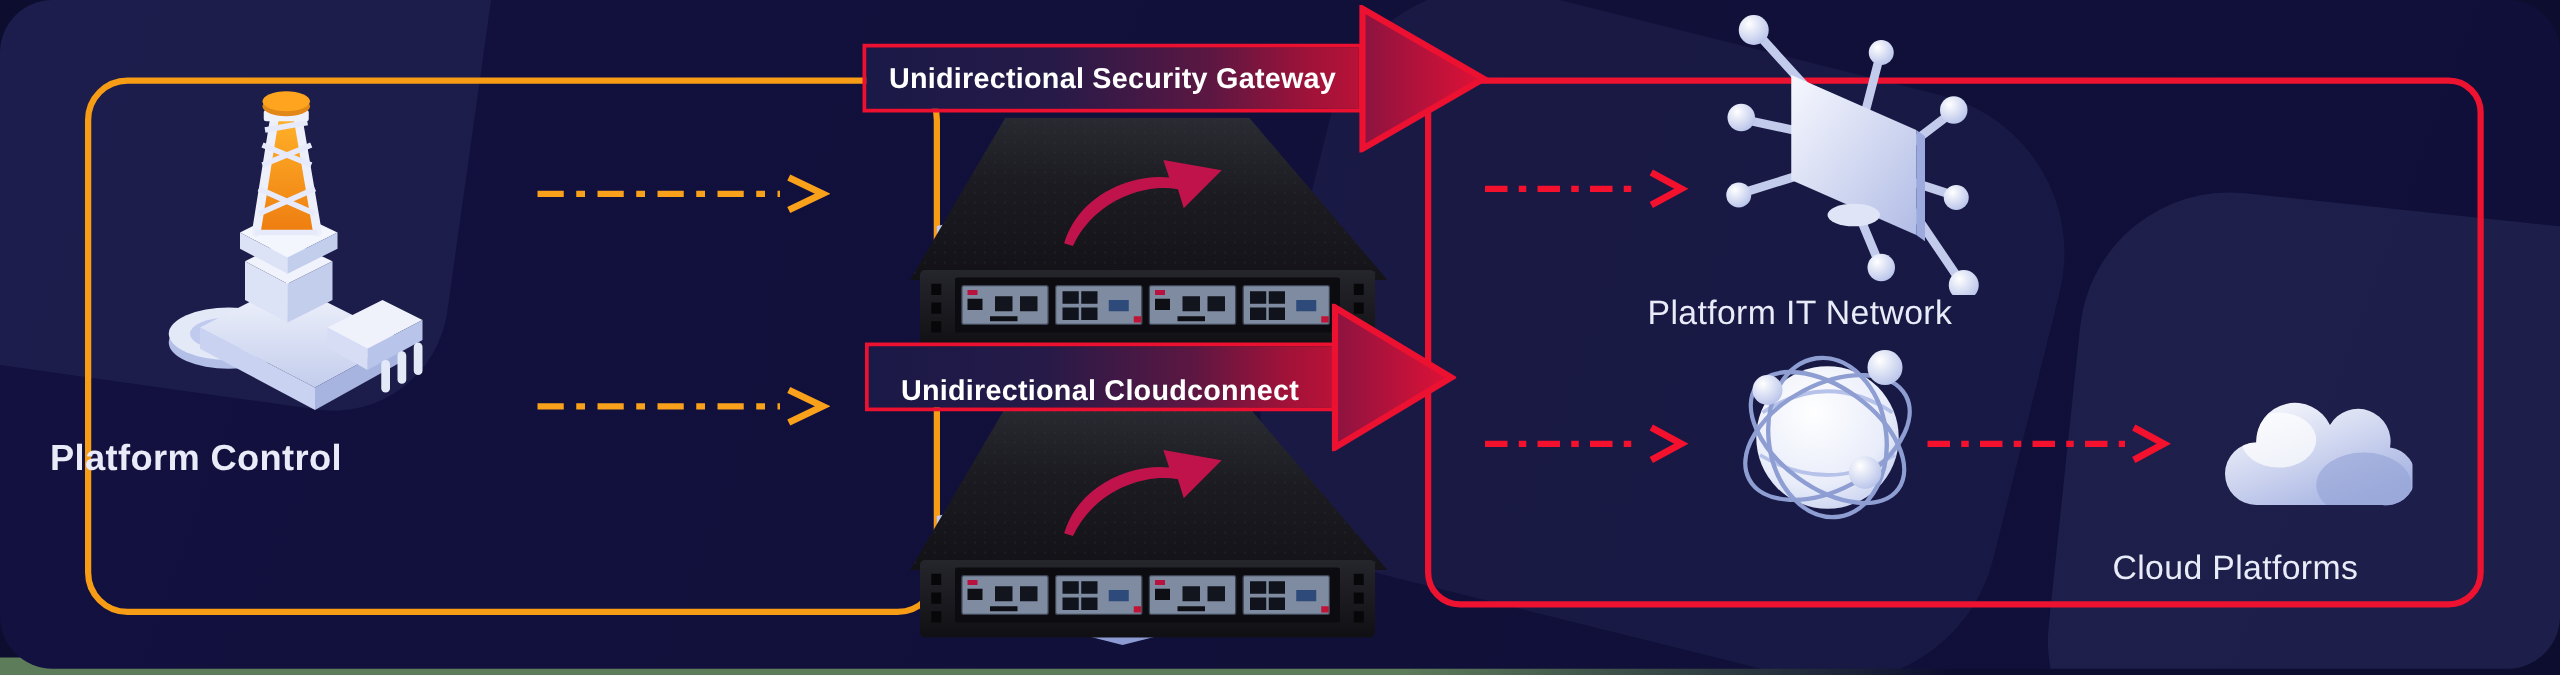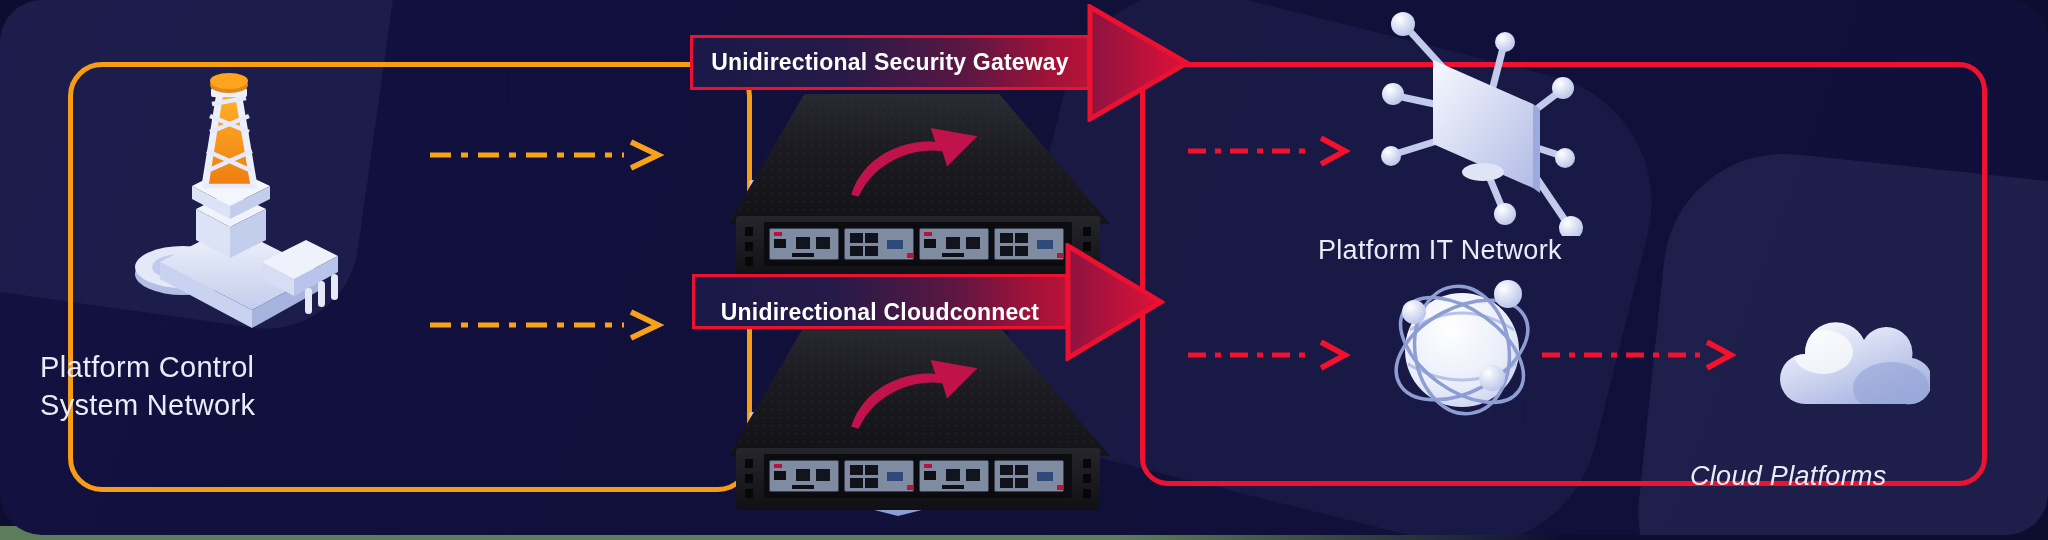--- a/index.html
+++ b/index.html
@@ -131,23 +131,22 @@
       <polygon points="84,118 84,131 122,151 122,138" fill="#dde3f6"></polygon>
       <polygon points="122,138 162,118 162,131 122,151" fill="#c3cdec"></polygon>
       <polygon points="110,28 132,28 147,118 95,118" fill="url(#gOrange)"></polygon>
       <path d="M97,118 L112,24 M146,118 L130,24" stroke="#edf0fb" stroke-width="7" fill="none" stroke-linecap="round"></path>
       <path d="M99,103 L144,83 M99,83 L144,103 M102,64 L141,48 M102,48 L141,64 M104,36 L138,30 M96,118 L146,118" stroke="#e6eafa" stroke-width="4.5" fill="none"></path>
       <rect x="103" y="20" width="36" height="9" rx="2" fill="#eef1fb"></rect>
       <ellipse cx="121" cy="17" rx="19" ry="8" fill="#e2881a"></ellipse>
       <ellipse cx="121" cy="13" rx="19" ry="8" fill="#ffa41e"></ellipse>
     </svg>
 
-    <div class="node-label big" style="left:40px;top:348px;width:376px;line-height:38px;">
+    <div class="node-label big" style="left:40px;top:348px;width:376px;line-height:38px;font-weight:bold;">
       <div>Platform Control</div>
-      <div>System Network</div>
     </div>
 
     <svg class="dash" style="left:428px;top:138px" width="236" height="34" viewBox="0 0 236 34">
       <line x1="2" y1="17" x2="196" y2="17" stroke="#F9A11B" stroke-width="5" stroke-dasharray="21 10 7 10"></line>
       <polyline points="203,4 230,17 203,30" fill="none" stroke="#F9A11B" stroke-width="5.5"></polyline>
     </svg>
     <svg class="dash" style="left:428px;top:308px" width="236" height="34" viewBox="0 0 236 34">
       <line x1="2" y1="17" x2="196" y2="17" stroke="#F9A11B" stroke-width="5" stroke-dasharray="21 10 7 10"></line>
       <polyline points="203,4 230,17 203,30" fill="none" stroke="#F9A11B" stroke-width="5.5"></polyline>
     </svg>
@@ -262,15 +261,15 @@
         <clipPath id="cloudClip">
           <path d="M40 104 A25 25 0 0 1 40 54 A31 31 0 0 1 99 40 A26 26 0 0 1 147 58 A22 22 0 0 1 141 104 Z"></path>
         </clipPath>
       </defs>
       <path d="M40 104 A25 25 0 0 1 40 54 A31 31 0 0 1 99 40 A26 26 0 0 1 147 58 A22 22 0 0 1 141 104 Z" fill="url(#gCloud)"></path>
       <g clip-path="url(#cloudClip)">
         <ellipse cx="126" cy="88" rx="38" ry="26" fill="#93a1d6" opacity="0.6"></ellipse>
         <ellipse cx="58" cy="52" rx="30" ry="22" fill="#ffffff" opacity="0.7"></ellipse>
       </g>
     </svg>
-    <div class="node-label" style="left:1690px;top:458px;width:300px;font-style:italic;">Cloud Platforms</div>
+    <div class="node-label" style="left:1690px;top:436px;width:300px;">Cloud Platforms</div>
   </div>
 </div>
 
 </body></html>

